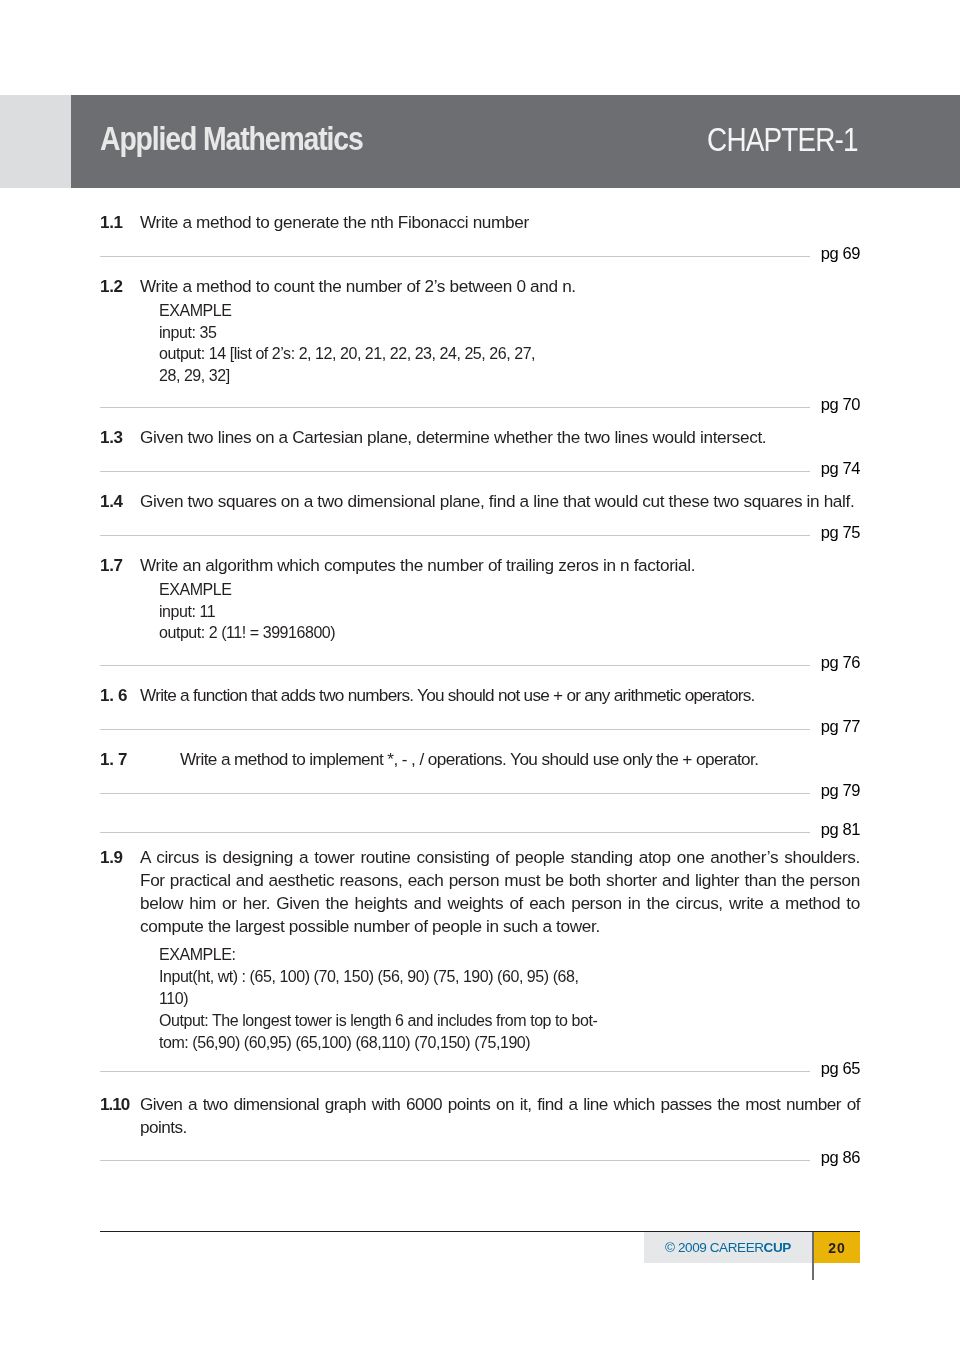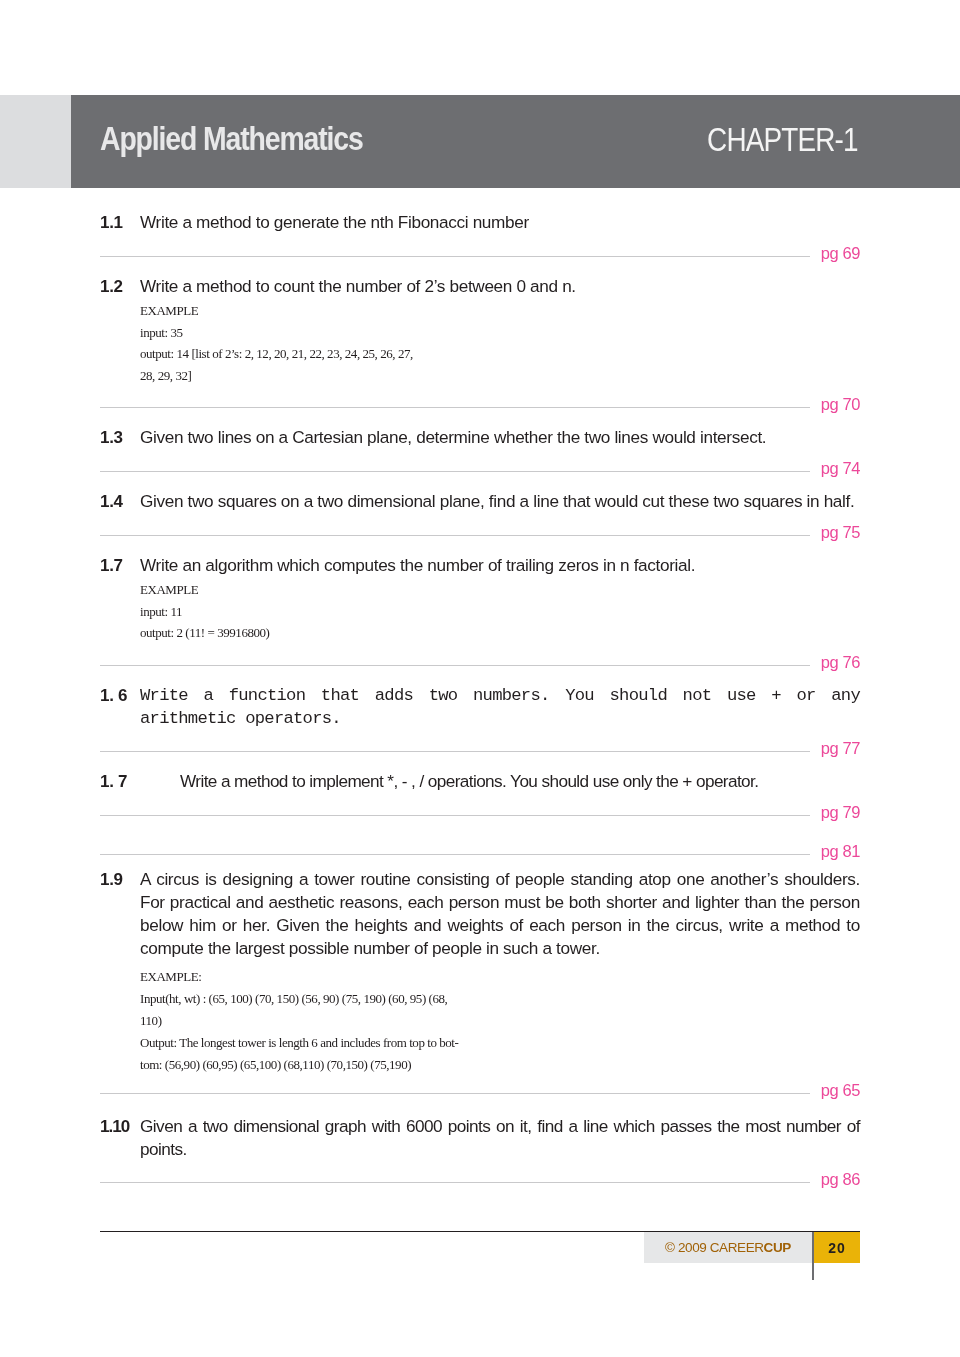--- a/index.html
+++ b/index.html
@@ -37,44 +37,45 @@
     .q-num {
       width: 40px; flex: none; font-weight: bold; font-size: 17px; line-height: 25px;
       letter-spacing: -0.3px;
     }
     .q-body { flex: 1; }
     .q-text {
       font-size: 17.2px; line-height: 23px; letter-spacing: -0.35px;
       text-align: justify; padding-top: 1px;
     }
     .code {
-      font-family: Liberation Serif, serif; font-size: 13px;
+      font-family: Liberation Sans, sans-serif; font-size: 16px;
       line-height: 21.5px; white-space: pre-wrap; margin-top: 2px;
       letter-spacing: -0.45px;
+      margin-left: 19px;
     }
     .divider-row {
       position: relative; height: 22px; margin-top: 2px;
     }
     .divider-line {
       position: absolute; left: 0; right: 50px; bottom: 2px;
       border-top: 1.5px solid #c9c9cb;
     }
     .pg-ref {
       position: absolute; right: 0; bottom: -4px;
-      font-size: 16.5px; color: #ec4899; letter-spacing: -0.4px;
+      font-size: 16.5px; color: #000000; letter-spacing: -0.4px;
     }
     .gap { height: 15px; }
     .footer-rule {
       position: absolute; left: 100px; top: 1231px; width: 760px;
       border-top: 1.3px solid #231f20;
     }
     .footer-box {
       position: absolute; left: 644px; top: 1232px; width: 168px; height: 31px;
       background: #e6e7e8; display: flex; align-items: center; justify-content: center;
-      font-size: 13.5px; color: #a16207; letter-spacing: -0.4px;
+      font-size: 13.5px; color: #0369a1; letter-spacing: -0.4px;
     }
     .footer-box b { font-weight: bold; }
     .footer-sep {
       position: absolute; left: 812px; top: 1232px; width: 2px; height: 48px;
       background: #6d6e71;
     }
     .footer-page {
       position: absolute; left: 814px; top: 1232px; width: 46px; height: 31px;
       background: #eab308; display: flex; align-items: center; justify-content: center;
       font-weight: bold; font-size: 14px; letter-spacing: 1px;
@@ -164,21 +165,21 @@
       <div class="divider-line"></div>
       <div class="pg-ref">pg 76</div>
     </div>
   </div>
   <div class="gap"></div>
 
   <div class="q">
     <div class="q-row">
       <div class="q-num">1. 6</div>
       <div class="q-body">
-        <div class="q-text" style="letter-spacing:-0.75px;font-family:Liberation Mono, monospace;">Write a function that adds two numbers. You should not use + or any arithmetic operators.</div>
+        <div class="q-text" style="letter-spacing:-0.75px;">Write a function that adds two numbers. You should not use + or any arithmetic operators.</div>
       </div>
     </div>
     <div class="divider-row">
       <div class="divider-line"></div>
       <div class="pg-ref">pg 77</div>
     </div>
   </div>
   <div class="gap"></div>
 
   <div class="q">

